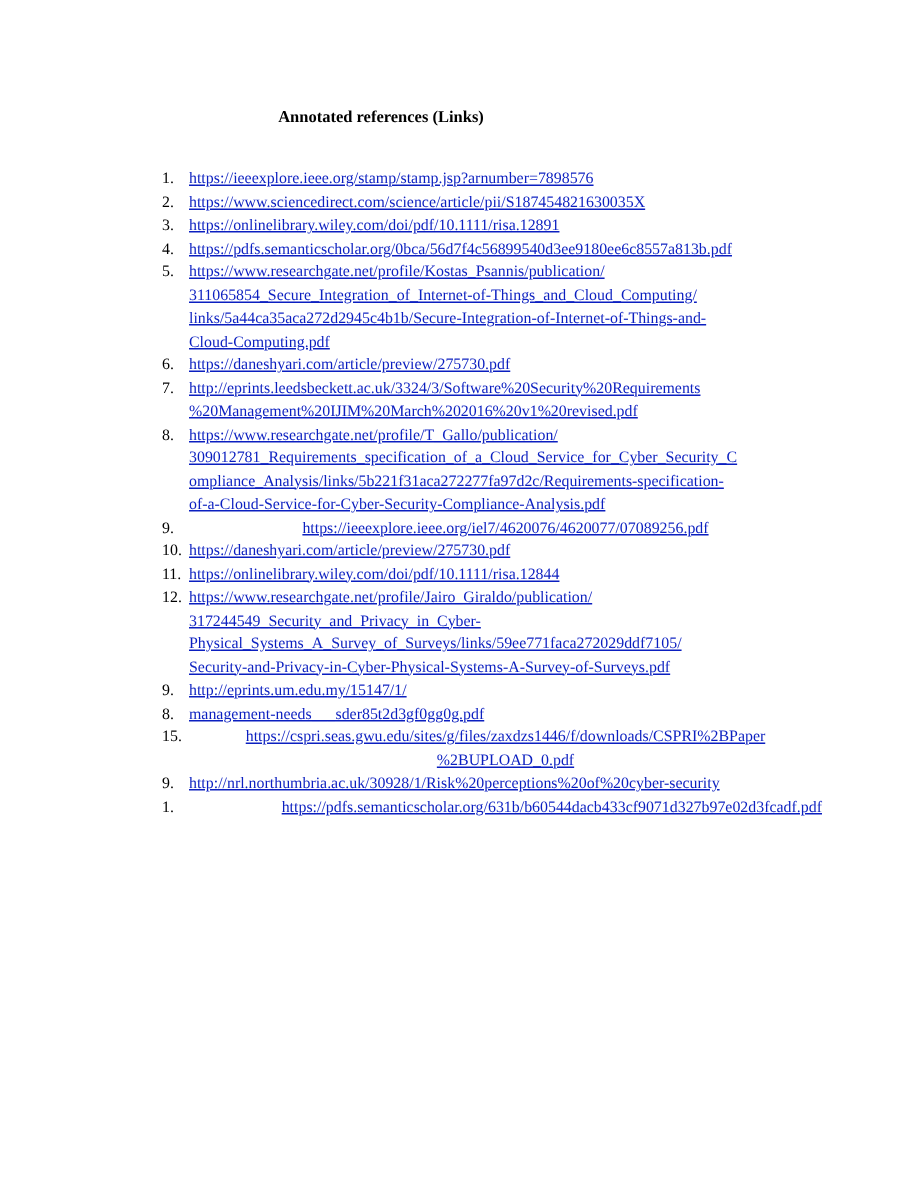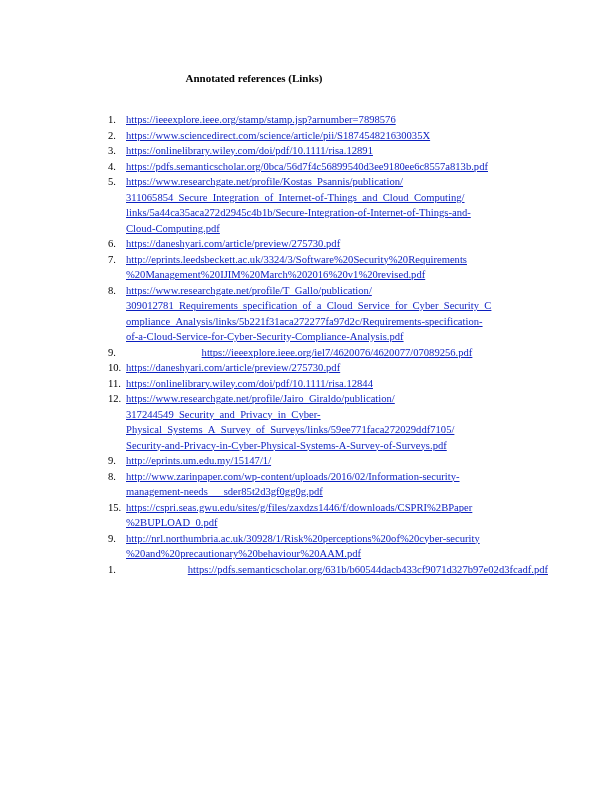--- a/index.html
+++ b/index.html
@@ -37,17 +37,17 @@
     <li><span class="num">4.</span><a class="link" style="color: rgb(11, 31, 192);"><span class="line">https://pdfs.semanticscholar.org/0bca/56d7f4c56899540d3ee9180ee6c8557a813b.pdf</span></a></li>
     <li><span class="num">5.</span><a class="link" style="color: rgb(11, 31, 192);"><span class="line">https://www.researchgate.net/profile/Kostas_Psannis/publication/</span><span class="line">311065854_Secure_Integration_of_Internet-of-Things_and_Cloud_Computing/</span><span class="line">links/5a44ca35aca272d2945c4b1b/Secure-Integration-of-Internet-of-Things-and-</span><span class="line">Cloud-Computing.pdf</span></a></li>
     <li><span class="num">6.</span><a class="link" style="color: rgb(11, 31, 192);"><span class="line">https://daneshyari.com/article/preview/275730.pdf</span></a></li>
     <li><span class="num">7.</span><a class="link" style="color: rgb(11, 31, 192);"><span class="line">http://eprints.leedsbeckett.ac.uk/3324/3/Software%20Security%20Requirements</span><span class="line">%20Management%20IJIM%20March%202016%20v1%20revised.pdf</span></a></li>
     <li><span class="num">8.</span><a class="link" style="color: rgb(11, 31, 192);"><span class="line">https://www.researchgate.net/profile/T_Gallo/publication/</span><span class="line">309012781_Requirements_specification_of_a_Cloud_Service_for_Cyber_Security_C</span><span class="line">ompliance_Analysis/links/5b221f31aca272277fa97d2c/Requirements-specification-</span><span class="line">of-a-Cloud-Service-for-Cyber-Security-Compliance-Analysis.pdf</span></a></li>
     <li><span class="num">9.</span><a class="link" style="color: rgb(11, 31, 192); text-align: center;"><span class="line">https://ieeexplore.ieee.org/iel7/4620076/4620077/07089256.pdf</span></a></li>
     <li><span class="num">10.</span><a class="link" style="color: rgb(11, 31, 192);"><span class="line">https://daneshyari.com/article/preview/275730.pdf</span></a></li>
     <li><span class="num">11.</span><a class="link" style="color: rgb(11, 31, 192);"><span class="line">https://onlinelibrary.wiley.com/doi/pdf/10.1111/risa.12844</span></a></li>
     <li><span class="num">12.</span><a class="link" style="color: rgb(11, 31, 192);"><span class="line">https://www.researchgate.net/profile/Jairo_Giraldo/publication/</span><span class="line">317244549_Security_and_Privacy_in_Cyber-</span><span class="line">Physical_Systems_A_Survey_of_Surveys/links/59ee771faca272029ddf7105/</span><span class="line">Security-and-Privacy-in-Cyber-Physical-Systems-A-Survey-of-Surveys.pdf</span></a></li>
     <li><span class="num">9.</span><a class="link" style="color: rgb(11, 31, 192);"><span class="line">http://eprints.um.edu.my/15147/1/</span></a></li>
-    <li><span class="num">8.</span><a class="link" style="color: rgb(11, 31, 192);"><span class="line">http://www.zarinpaper.com/wp-content/uploads/2016/02/Information-security-</span><span class="line">management-needs___sder85t2d3gf0gg0g.pdf</span></a></li>
-    <li><span class="num">15.</span><a class="link" style="color: rgb(11, 31, 192);"><span class="line">https://cspri.seas.gwu.edu/sites/g/files/zaxdzs1446/f/downloads/CSPRI%2BPaper</span><span class="line">%2BUPLOAD_0.pdf</span></a></li>
-    <li><span class="num">9.</span><a class="link" style="color: rgb(11, 31, 192);"><span class="line">http://nrl.northumbria.ac.uk/30928/1/Risk%20perceptions%20of%20cyber-security</span><span class="line">%20and%20precautionary%20behaviour%20AAM.pdf</span></a></li>
+    <li><span class="num">8.</span><a class="link" style="color: rgb(11, 31, 192);"><span class="line">management-needs___sder85t2d3gf0gg0g.pdf</span></a></li>
+    <li><span class="num">15.</span><a class="link" style="color: rgb(11, 31, 192); text-align: center;"><span class="line">https://cspri.seas.gwu.edu/sites/g/files/zaxdzs1446/f/downloads/CSPRI%2BPaper</span><span class="line">%2BUPLOAD_0.pdf</span></a></li>
+    <li><span class="num">9.</span><a class="link" style="color: rgb(11, 31, 192);"><span class="line">http://nrl.northumbria.ac.uk/30928/1/Risk%20perceptions%20of%20cyber-security</span></a></li>
     <li><span class="num">1.</span><a class="link" style="color: rgb(11, 31, 192); text-align: right;"><span class="line">https://pdfs.semanticscholar.org/631b/b60544dacb433cf9071d327b97e02d3fcadf.pdf</span></a></li>
   </ol>
 
 </body></html>

